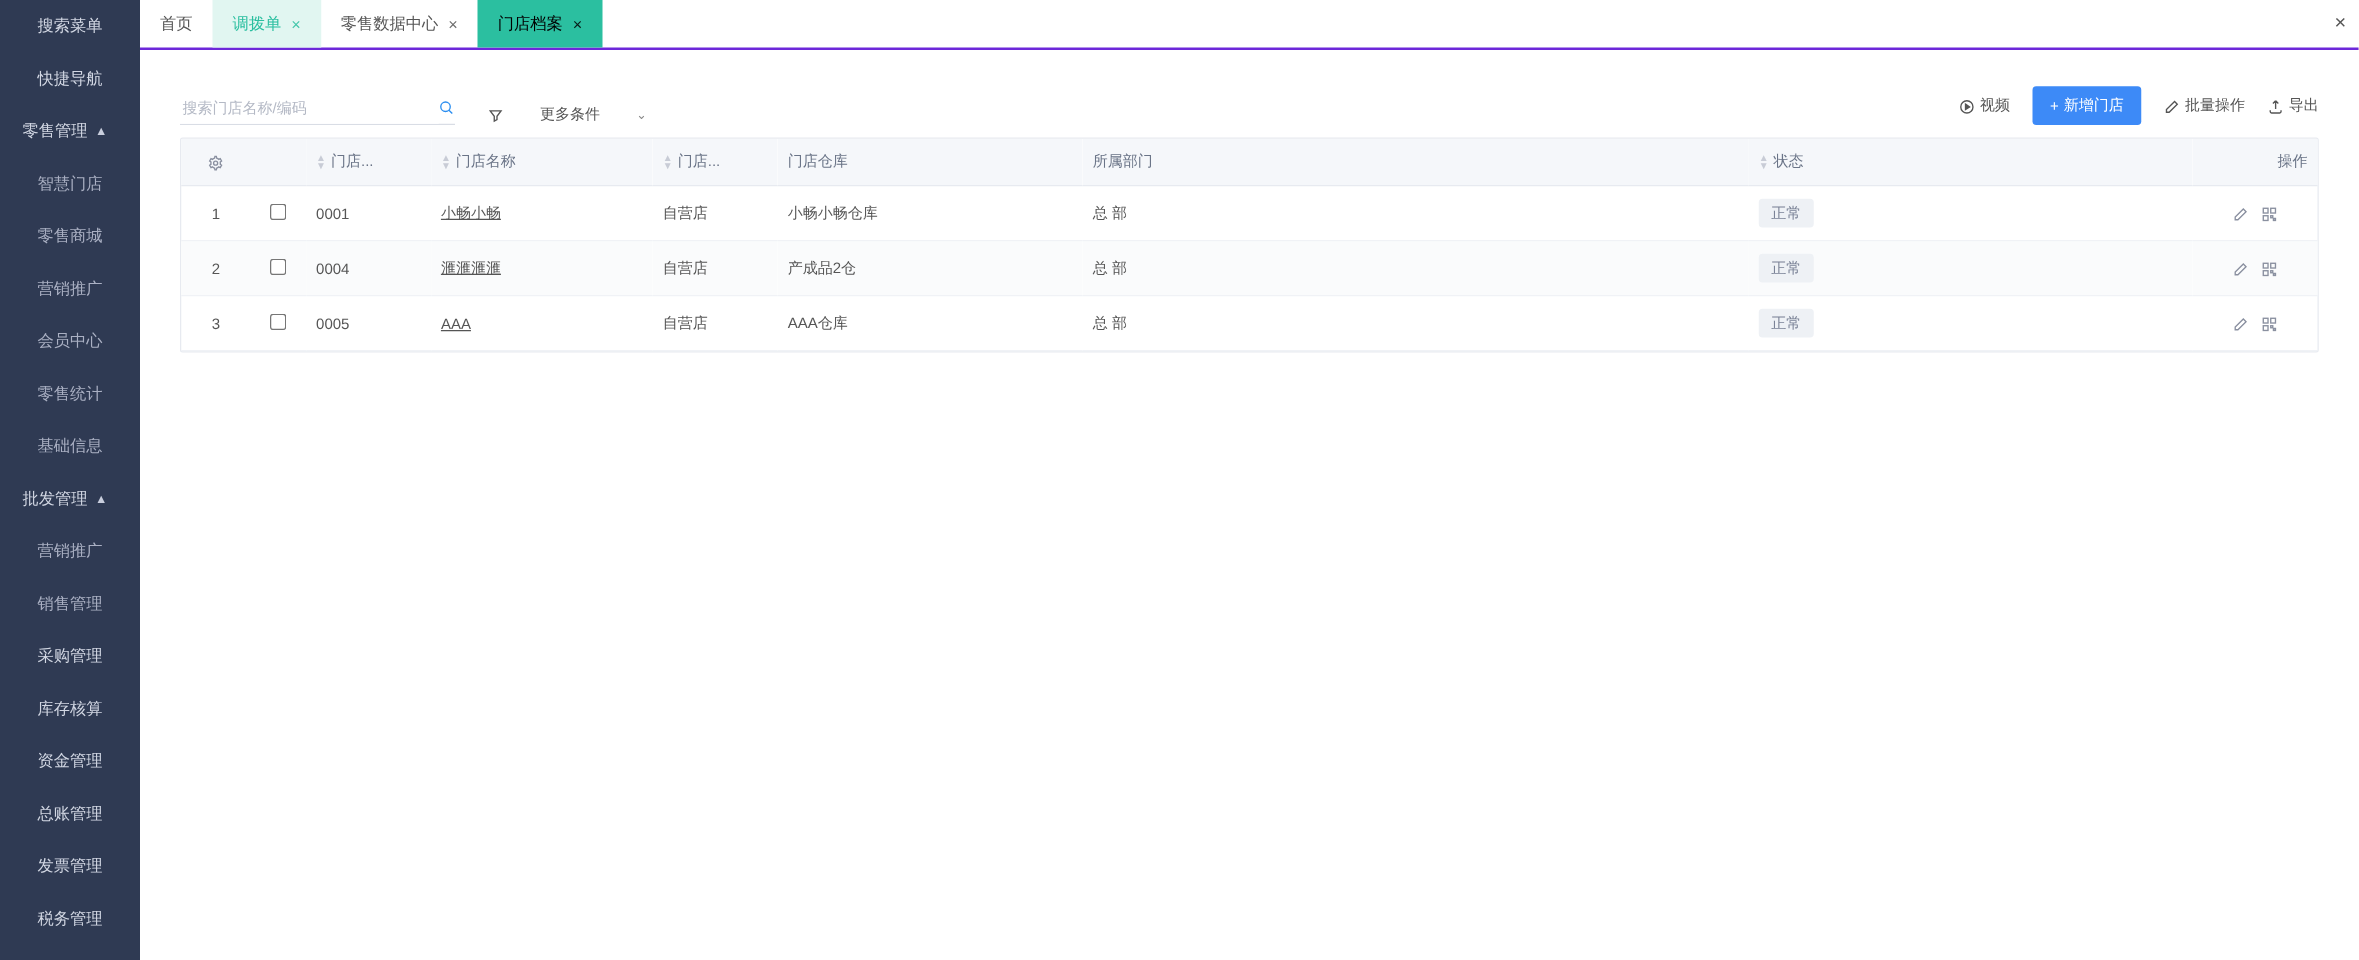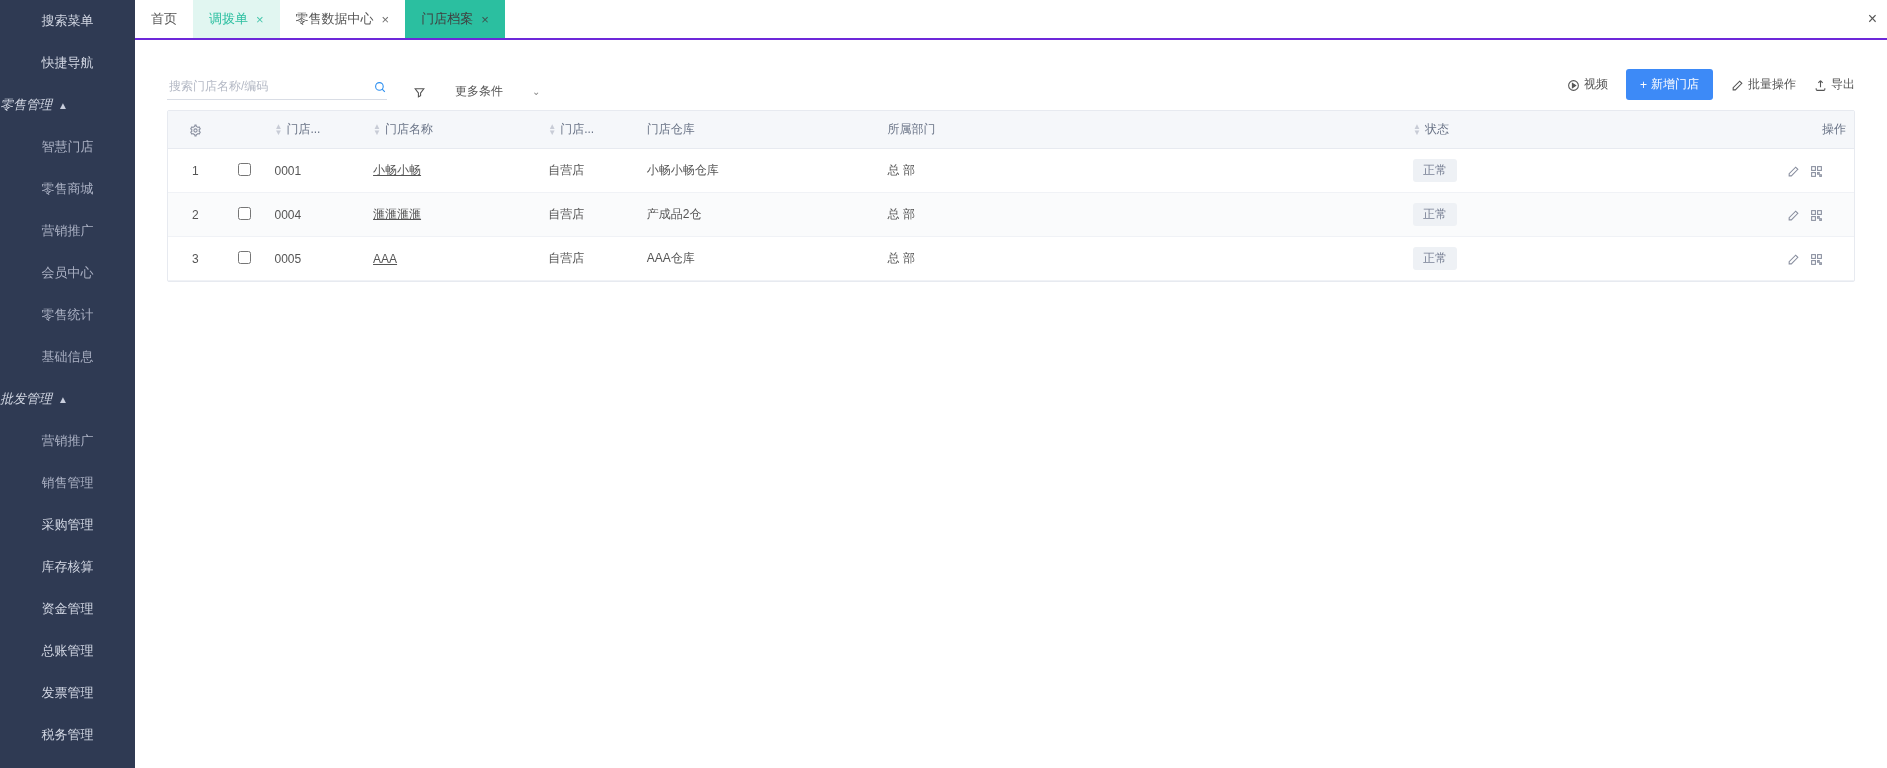--- a/index.html
+++ b/index.html
@@ -7,41 +7,41 @@
       font-family: "Microsoft YaHei", "PingFang SC", Arial, sans-serif;
       font-size: 12px;
       color: #333;
       background: #fff;
       overflow: hidden;
     }
     .app { display: flex; width: 1887px; height: 768px; position: relative; }
 
     
     .sidebar {
-      width: 135px;
+      width: 112px;
       background: #2f3a53;
       color: #c9cedd;
       display: flex;
       flex-direction: column;
       overflow-y: auto;
       flex-shrink: 0;
     }
     .sidebar-item {
       height: 42px;
       display: flex;
       align-items: center;
       justify-content: center;
       font-size: 13px;
       cursor: pointer;
       position: relative;
       color: #d2d7e3;
     }
     .sidebar-item.group {
       justify-content: flex-start;
-      font-style: italic;
+      padding-left: 18px;
     }
     .sidebar-item.child {
       color: #aab0c3;
     }
     .sidebar-arrow {
       margin-left: 6px;
       font-size: 10px;
       color: #c9cedd;
     }
 
@@ -58,21 +58,21 @@
     .tab {
       display: flex;
       align-items: center;
       padding: 0 16px;
       font-size: 13px;
       color: #555;
       cursor: pointer;
       position: relative;
     }
     .tab.green-light { background: #e1f6f1; color: #2bbfa0; }
-    .tab.green-active { background: #2bbfa0; color: #404040; }
+    .tab.green-active { background: #2bbfa0; color: #000000; }
     .tab-close { margin-left: 8px; font-size: 13px; opacity: .85; }
     .tabs-close-all {
       position: absolute;
       right: 10px;
       top: 10px;
       font-size: 16px;
       color: #555;
       cursor: pointer;
     }
 

